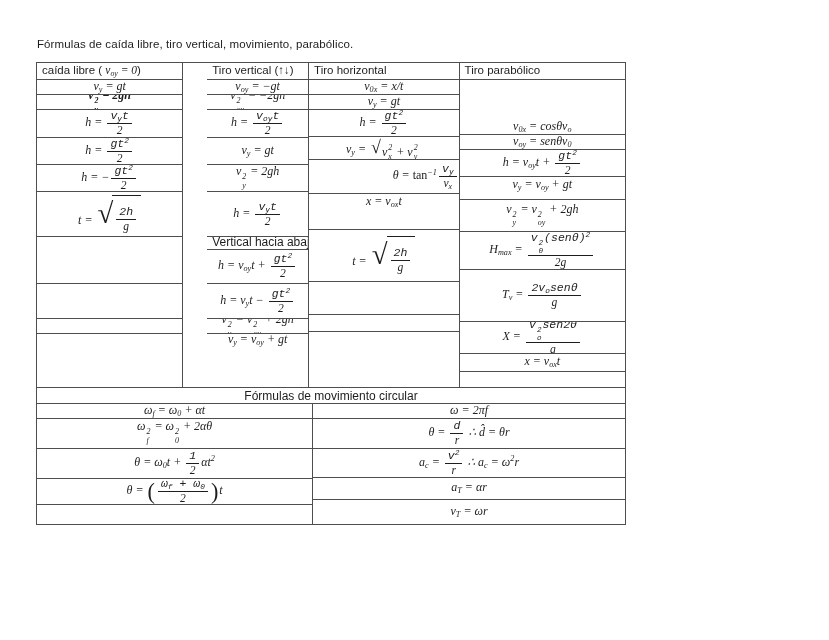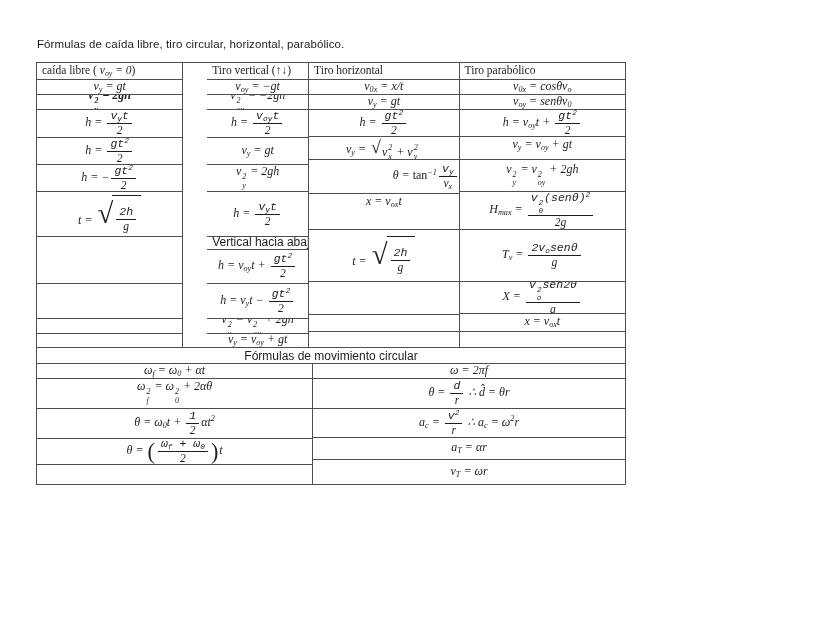--- a/index.html
+++ b/index.html
@@ -5,52 +5,52 @@
   :root{ --line:#4e4e4e; --ink:#1d1d1d; }
   *{ box-sizing:border-box; margin:0; padding:0; }
   html,body{ background:#ffffff; }
   body{ width:829px; height:640px; font-family:"Liberation Sans",sans-serif; color:var(--ink); }
   .page{ position:relative; width:829px; height:640px; background:#ffffff; overflow:hidden; }
   .doc-title{ position:absolute; left:37px; top:38px; font-size:11.5px; letter-spacing:0.1px; }
   .ftable{ position:absolute; left:36px; top:62px; width:590px; border:1px solid var(--line); background:#fff; }
   .sec1,.sec2{ display:flex; align-items:stretch; }
   .fcol{ display:flex; flex-direction:column; }
   .fcol + .fcol{ border-left:1px solid var(--line); }
-  .c0{ width:24.7%; } .c1{ width:21.4%;padding-left:24px; } .c2{ width:25.6%; } .c3{ width:28.3%; }
+  .c0{ width:24.7%; } .c1{ width:21.4%;padding-left:24px; } .c2{ width:25.6%; } .c3{ width:28.3%;gap:40px; }
   .cl{ width:46.8%; } .cr{ width:53.2%; }
   .chead{ height:17px; border-bottom:1px solid var(--line); display:flex; align-items:center; padding-left:5px; font-size:11.5px; }
   .cells{ display:flex; flex-direction:column; }
   .cell{ display:flex; align-items:center; justify-content:center; border-bottom:1px solid var(--line); font-size:12px; overflow:hidden; }
   .cells .cell:last-child{ border-bottom:none; }
   .cell.left{ justify-content:flex-start; padding-left:5px; }
   .cell.top{ align-items:flex-start; padding-top:1px; }
   .circ-title{ height:17px; border-top:1px solid var(--line); border-bottom:1px solid var(--line); display:flex; align-items:center; justify-content:center; font-size:12px; }
   
   .math{ font-family:"Liberation Serif","DejaVu Serif",serif; font-style:italic; white-space:pre; line-height:1.15; }
   .math.plain{ font-family:"Liberation Sans",sans-serif; font-style:normal; font-size:12px; }
   .math .rm{ font-style:normal; }
-  .chead .rm{ font-family:Liberation Serif, serif; font-style:normal; }
+  .chead .rm{ font-family:Liberation Sans, sans-serif; font-style:normal; }
   .math sub,.math sup{ font-size:0.68em; line-height:1; }
   .math sup{ vertical-align:0.55em; }
   .math sub{ vertical-align:-0.25em; }
   .ss{ display:inline-flex; flex-direction:column; align-items:flex-start; font-size:0.66em; line-height:1.08; vertical-align:-0.5em; margin:0 1px 0 1px; }
   .frac{ display:inline-flex; flex-direction:column; align-items:center; vertical-align:middle; margin:0 2px; line-height:1.18; font-size:0.96em; }
   .frac .num{ border-bottom:1px solid var(--ink); padding:0 3px;font-family:Liberation Mono, monospace; }
   .frac .den{ padding:0 3px; }
   .sqrt{ display:inline-flex; align-items:center; margin-left:2px; }
   .sqrt .sym{ font-style:normal; font-size:1.5em; line-height:0.8; margin-right:-1px; transform:translateY(-1px); }
   .sqrt .sym.tall{ font-size:2.4em; line-height:0.72; }
   .sqrt .bod{ border-top:1px solid var(--ink); padding:9px 3px 0 2px; display:inline-flex; align-items:center;justify-content:center; }
   .big{ font-style:normal; font-size:1.85em; line-height:0; vertical-align:middle; margin:0 1px; font-weight:300; }
 </style>
 </head>
 <body>
 
 <div class="page">
-  <div class="doc-title">Fórmulas de caída libre, tiro circular, horizontal, parabólico.</div>
+  <div class="doc-title">Fórmulas de caída libre, tiro vertical, movimiento, parabólico.</div>
 
   <div class="ftable">
     <div class="sec1">
       <div class="fcol c0">
         <div class="chead">
           <span class="math"><span class="rm">caída libre ( </span>v<sub>oy</sub> = 0<span class="rm">)</span></span>
         </div>
         <div class="cells">
             <div class="cell" style="height: 15px;">
               <span class="math">v<sub>y</sub> = gt</span>

